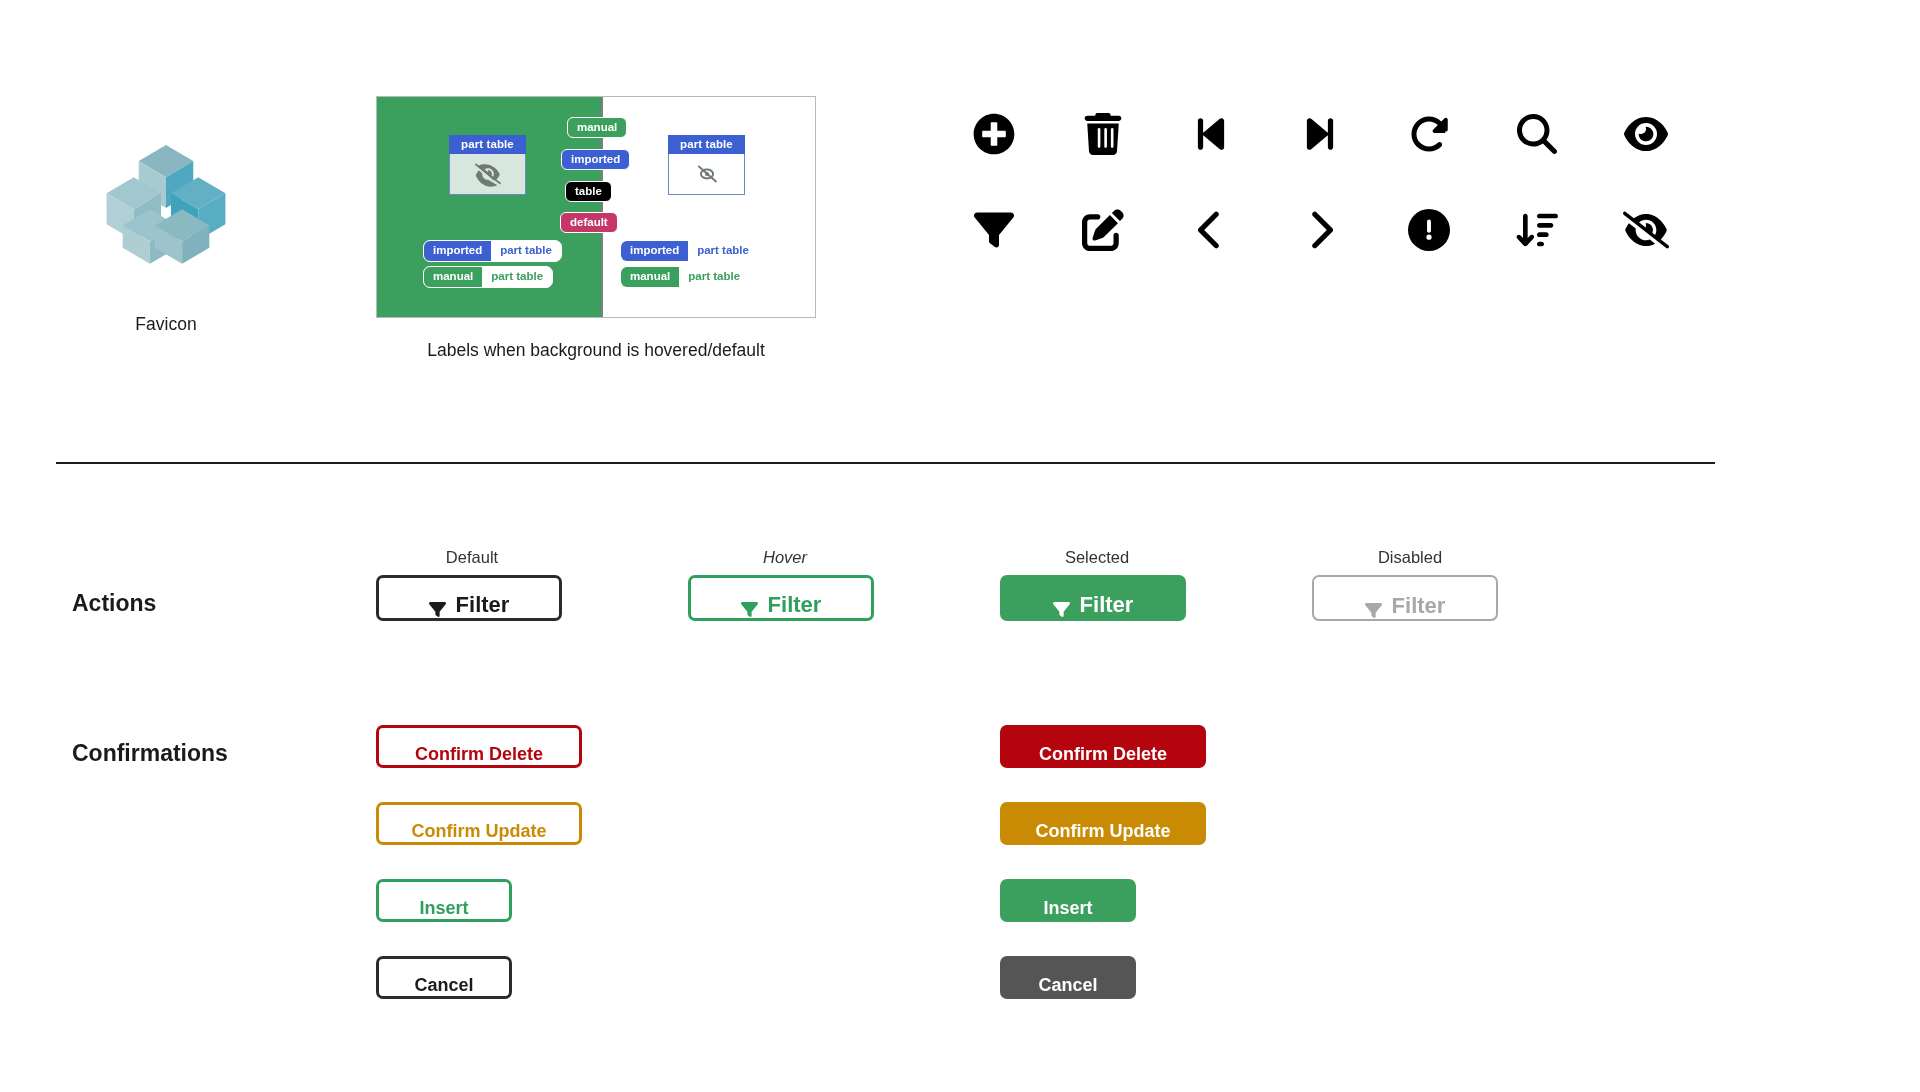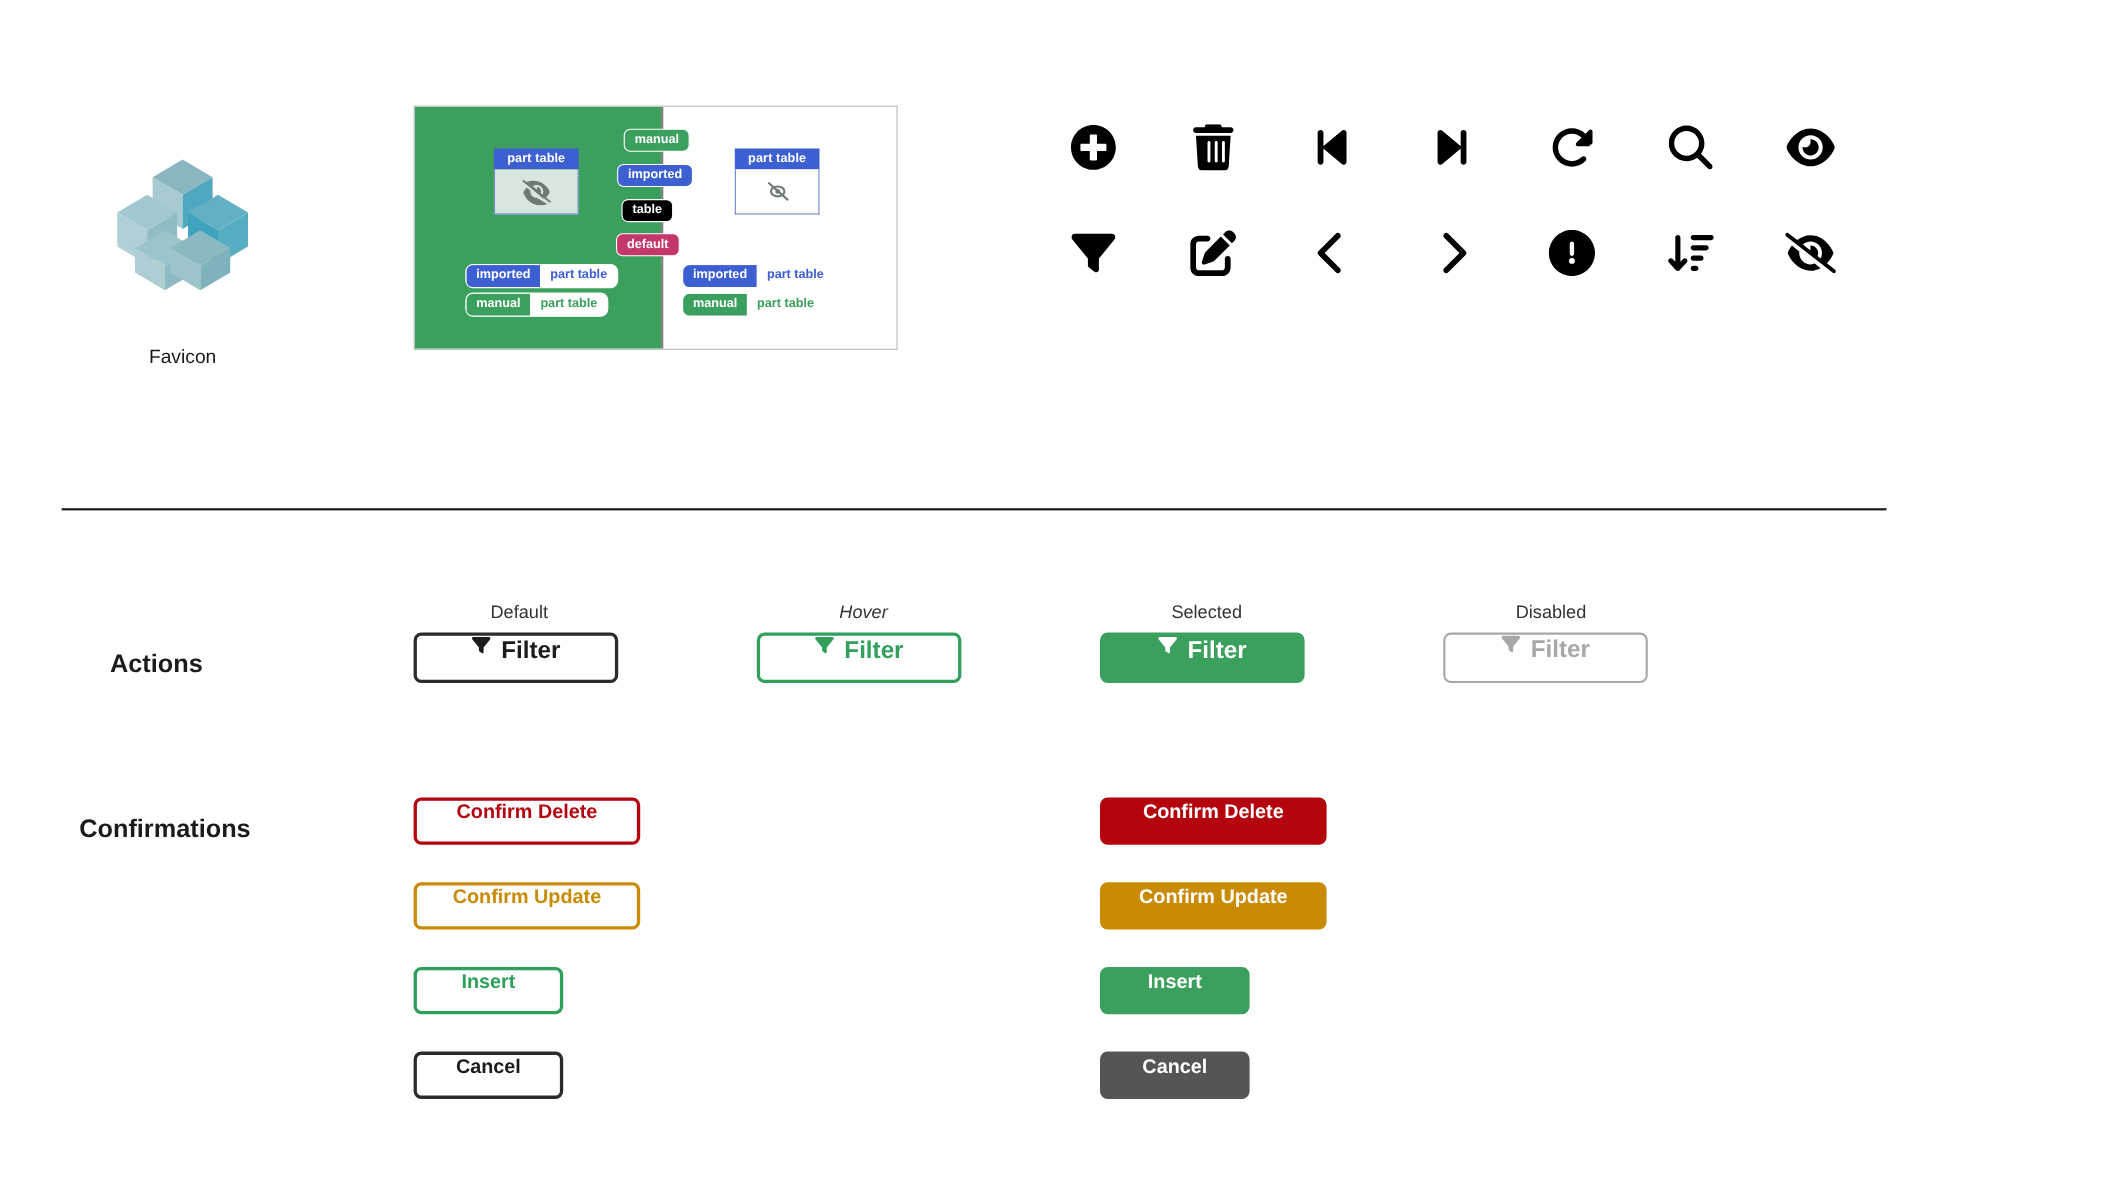--- a/index.html
+++ b/index.html
@@ -140,40 +140,40 @@
 
   
   .lower { position: absolute; left: 0; top: 500px; width: 1920px; }
 
   .row-label {
     position: absolute;
     font-size: 23px;
     font-weight: 700;
     color: #1b1b1b;
   }
-  .actions-label { left: 72px; top: 90px; margin-left: 28px; }
+  .actions-label { left: 72px; top: 90px; }
   .confirm-label { left: 72px; top: 240px; }
 
   .col-head {
     position: absolute;
     font-size: 16.5px;
     color: #333333;
     text-align: center;
     width: 220px;
   }
   .ch-default  { left: 362px; top: 48px; }
   .ch-hover    { left: 675px; top: 48px; font-style: italic; }
   .ch-selected { left: 987px; top: 48px; }
   .ch-disabled { left: 1300px; top: 48px; }
 
   
   .btn {
     position: absolute;
     display: inline-flex;
-    align-items: flex-start;
+    align-items: flex-end;
     justify-content: center;
     gap: 10px;
     border-radius: 7px;
     font-weight: 700;
     white-space: nowrap;
     background: #ffffff;
     font-family: "Liberation Sans", sans-serif;
   }
   .btn svg { display: block; flex: none; }
 
@@ -294,20 +294,21 @@
 
         <div class="cbadge imported cb-w1">
           <span class="tag">imported</span>
           <span class="name">part table</span>
         </div>
         <div class="cbadge manual cb-w2">
           <span class="tag">manual</span>
           <span class="name">part table</span>
         </div>
       </div>
+      <div class="block-caption labels-caption">Labels when background is hovered/default</div>
     </div>
 
     <div class="icons-block">
       <div class="icons-grid">
 
         <div class="icon-cell">
           <svg width="42" height="42" viewBox="0 0 512 512" fill="#000">
             <path d="M256 8C119 8 8 119 8 256s111 248 248 248 248-111 248-248S393 8 256 8zm144 276c0 6.6-5.4 12-12 12h-92v92c0 6.6-5.4 12-12 12h-56c-6.6 0-12-5.4-12-12v-92h-92c-6.6 0-12-5.4-12-12v-56c0-6.6 5.4-12 12-12h92v-92c0-6.6 5.4-12 12-12h56c6.6 0 12 5.4 12 12v92h92c6.6 0 12 5.4 12 12v56z"></path>
           </svg>
         </div>

